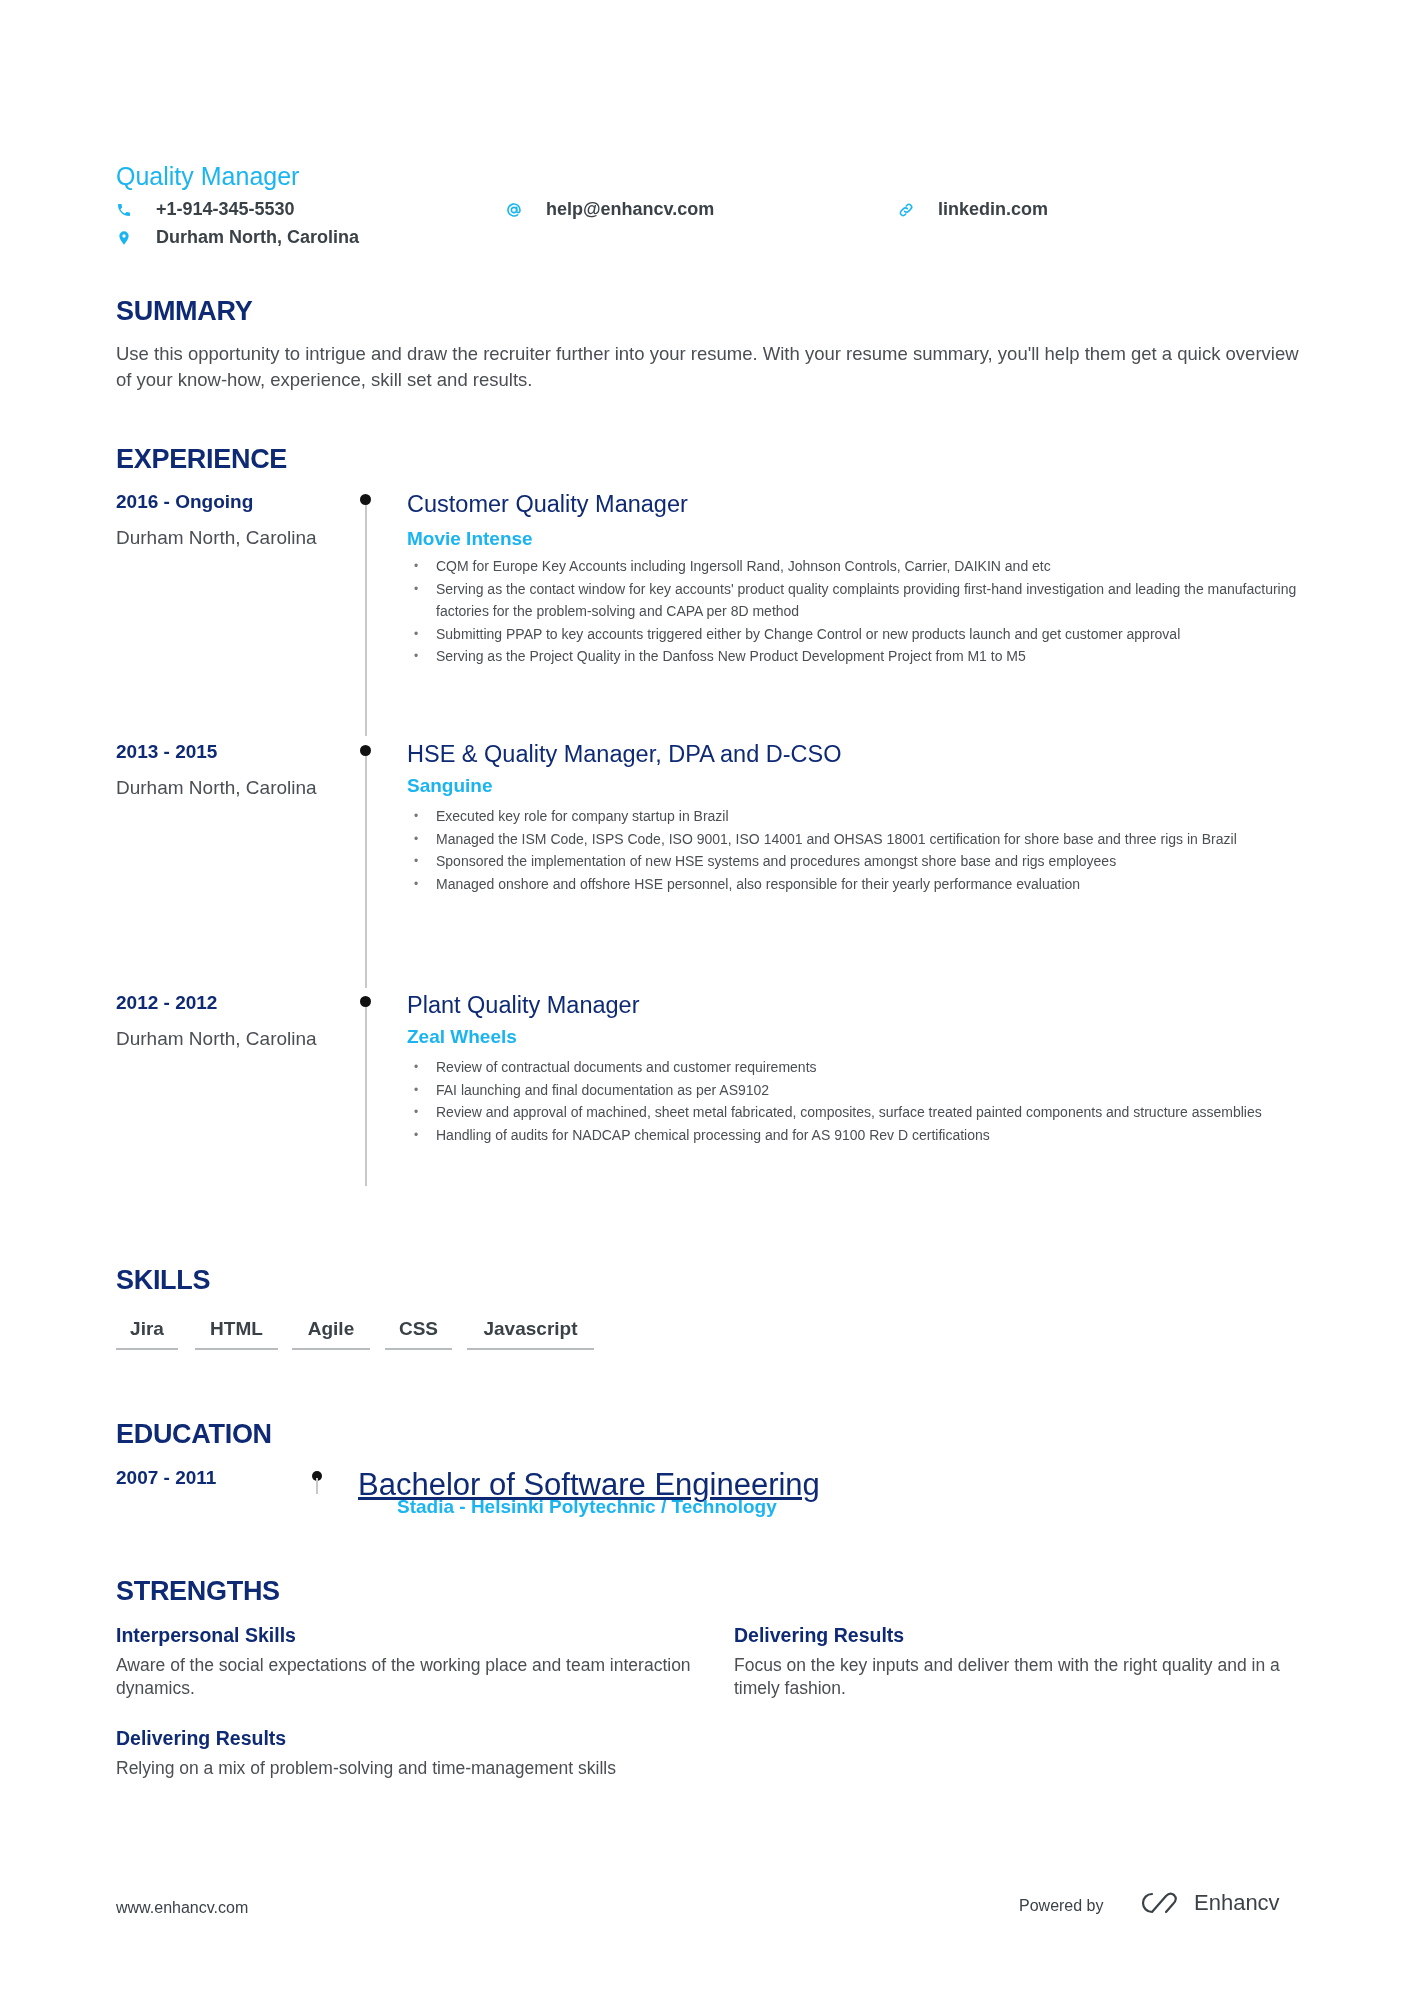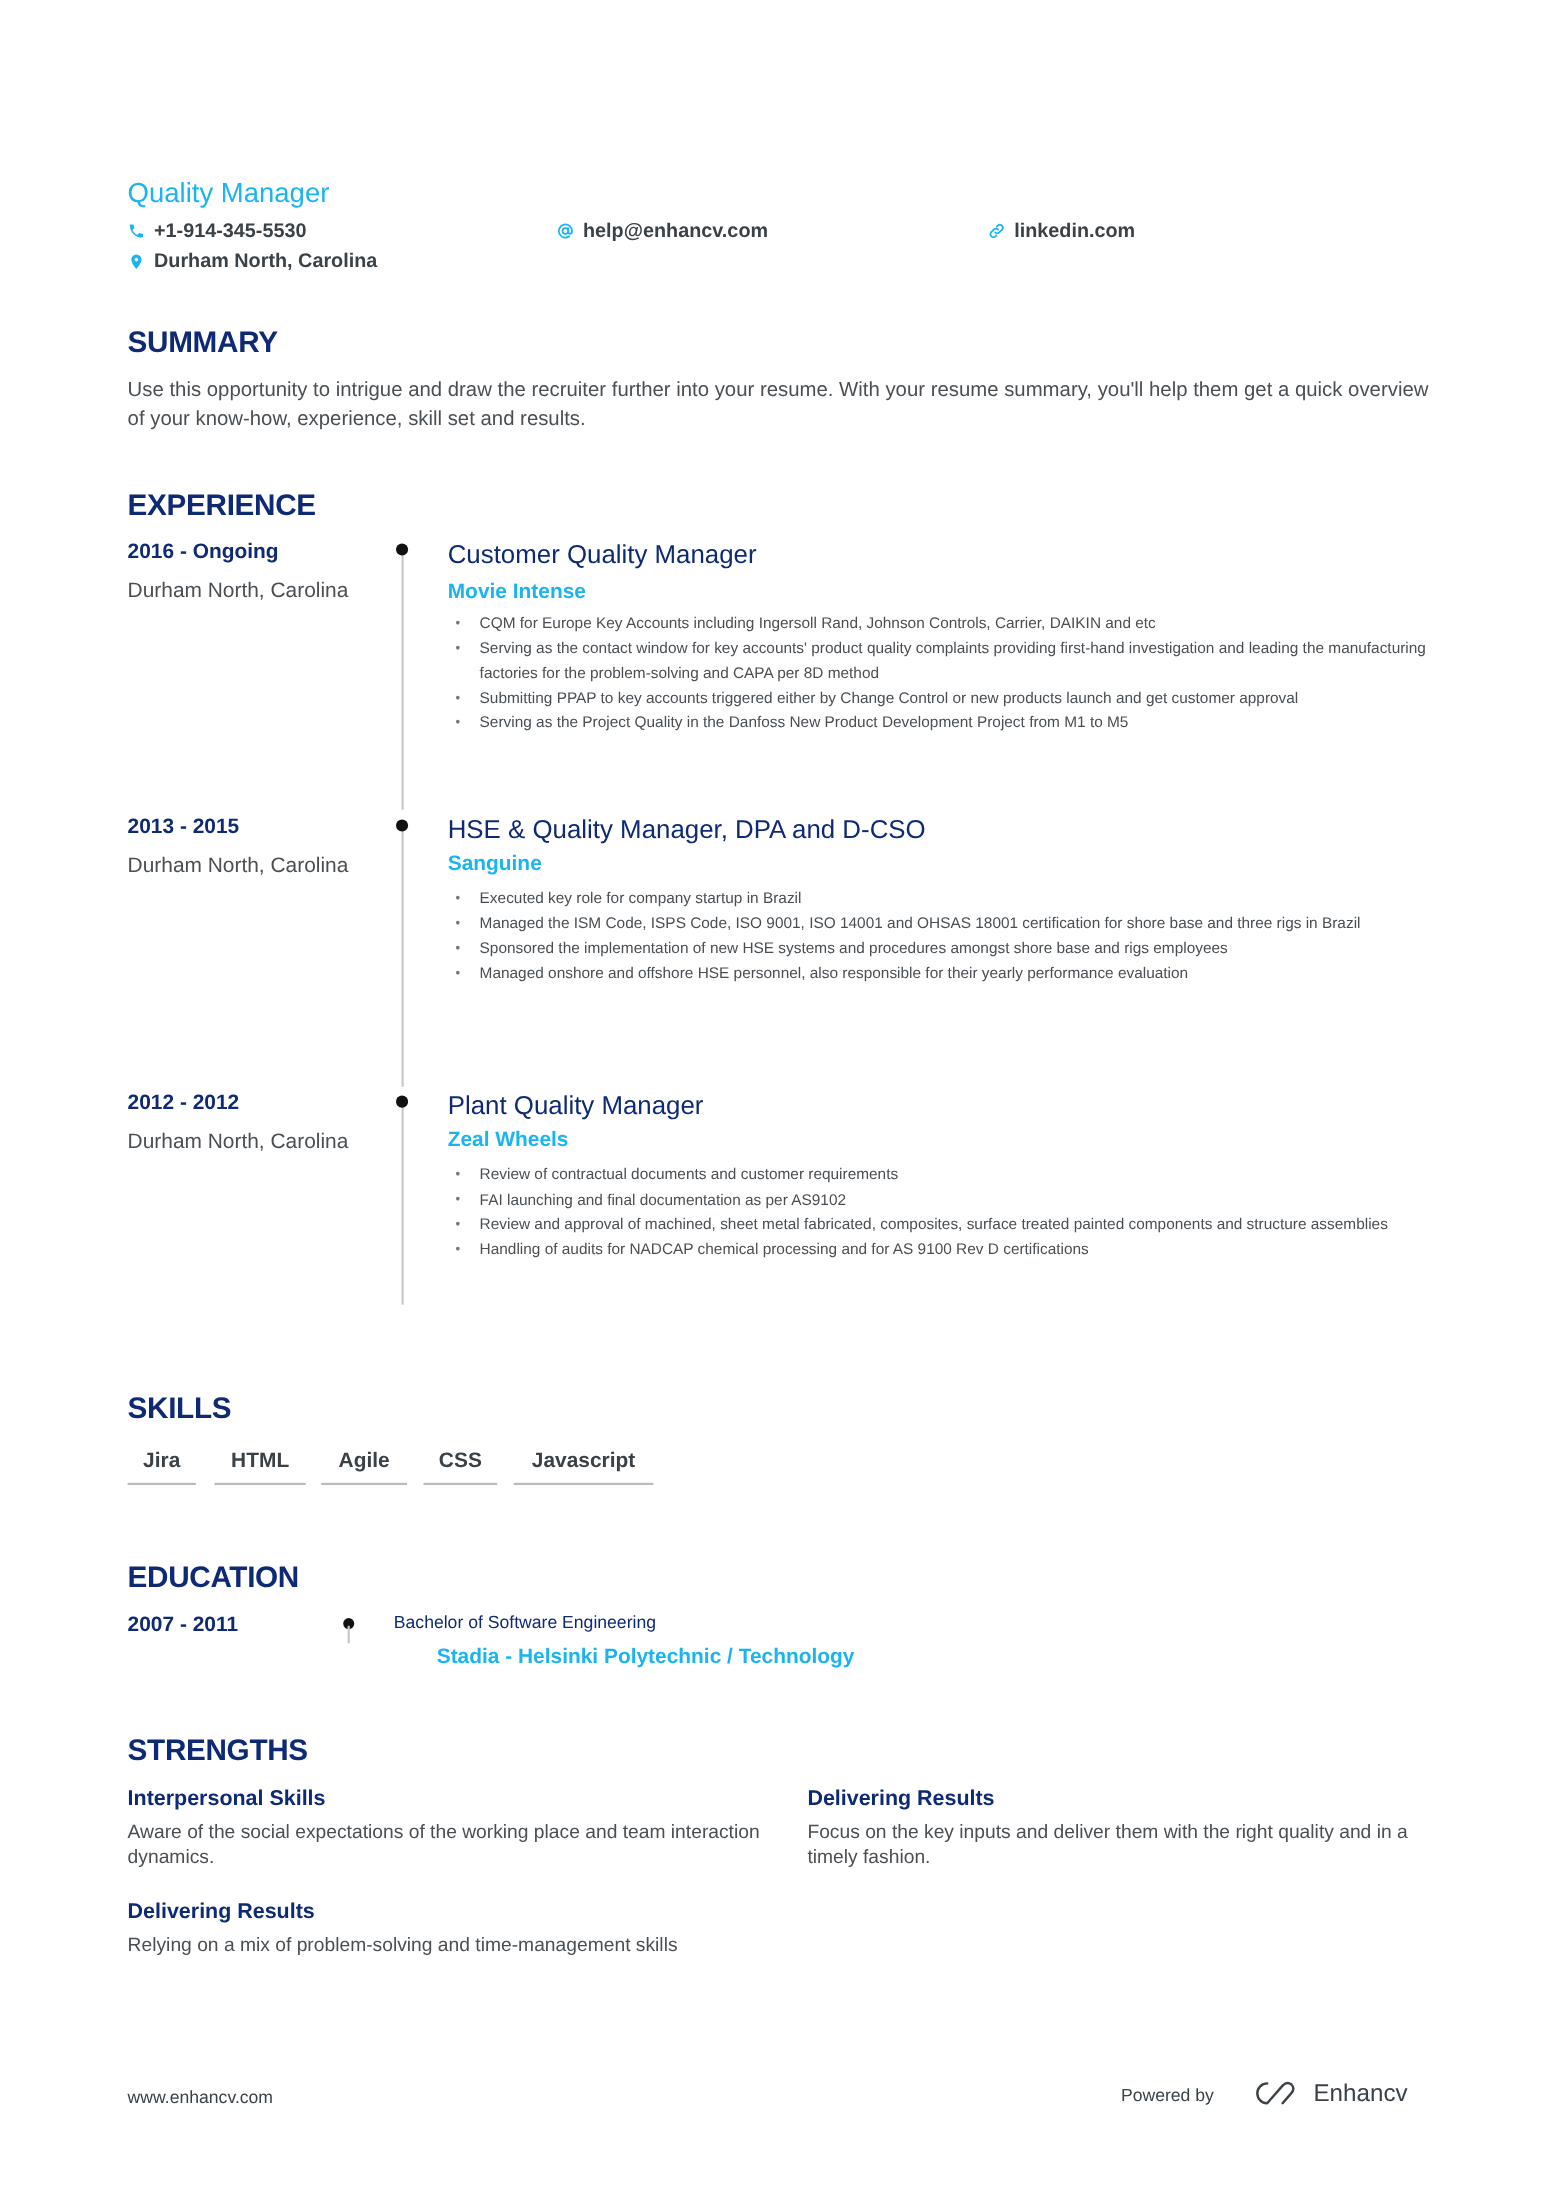--- a/index.html
+++ b/index.html
@@ -3,41 +3,41 @@
 <meta charset="utf-8">
 <style>
   * { box-sizing: border-box; margin: 0; padding: 0; }
   html, body { width: 1410px; height: 1995px; background: #ffffff; }
   body { font-family: "Liberation Sans", sans-serif; color: #3a4248; position: relative; overflow: hidden; }
   .page { position: absolute; left: 0; top: 0; width: 1410px; height: 1995px; }
   .abs { position: absolute; }
 
   .name { left: 114px; top: 98px; font-size: 52px; font-weight: bold; color: #0f2a74; letter-spacing: -0.5px; }
   .role { left: 116px; top: 162px; font-size: 25px; color: #1ab5f0; }
-  .contact { font-size: 18px; font-weight: bold; color: #3a4248; display: flex; align-items: center; gap: 8px; }
+  .contact { font-size: 18px; font-weight: bold; color: #3a4248; display: flex; align-items: center; gap: 24px; }
   .contact svg { width: 16px; height: 16px; flex: none; }
 
   .section-title { left: 116px; font-size: 27px; font-weight: bold; color: #0f2a74; letter-spacing: -0.3px; }
 
   .summary-text { left: 116px; top: 341px; width: 1200px; font-size: 18.5px; line-height: 26px; color: #4a4f54; }
 
   .exp-date { left: 116px; font-size: 19px; font-weight: bold; color: #0f2a74; }
   .exp-loc { left: 116px; font-size: 19px; color: #4a4f54; }
   .timeline-line { left: 365px; width: 2px; background: #c8c8c8; }
   .timeline-dot { width: 11px; height: 11px; border-radius: 50%; background: #111; }
   .exp-title { left: 407px; font-size: 23.5px; color: #0f2a74; }
   .exp-company { left: 407px; font-size: 19px; font-weight: bold; color: #1ab5f0; }
   .bullets { left: 410px; width: 900px; list-style: none; font-size: 14px; line-height: 22.6px; color: #4a4f54; }
   .bullets li { position: relative; padding-left: 26px; }
   .bullets li::before { content: "\2022"; position: absolute; left: 4px; top: 0; font-size: 12px; color: #777; }
 
   .skill { font-size: 19px; font-weight: bold; color: #3a4248; text-align: center; border-bottom: 2px solid #b8bcbf; padding-bottom: 8px; }
 
   .edu-date { left: 116px; top: 1467px; font-size: 19px; font-weight: bold; color: #0f2a74; }
-  .edu-title { left: 358px; top: 1467px; font-size: 16px; color: #0f2a74; }
+  .edu-title { left: 358px; top: 1467px; font-size: 31px; color: #0f2a74; text-decoration: underline; }
   .edu-school { left: 358px; top: 1496px; font-size: 19px; font-weight: bold; color: #1ab5f0; margin-left: 39px; }
 
   .str-title { font-size: 19.5px; font-weight: bold; color: #0f2a74; }
   .str-desc { font-size: 17.5px; line-height: 22.6px; color: #4a4f54; width: 580px; }
 
   .footer-url { left: 116px; top: 1899px; font-size: 16px; color: #3a4248; }
   .powered { left: 1019px; top: 1897px; font-size: 16px; color: #3a4248; }
   .brand { left: 1138px; top: 1890px; display: flex; align-items: center; gap: 10px; font-size: 22px; color: #3a4248; }
 </style>
 </head>

